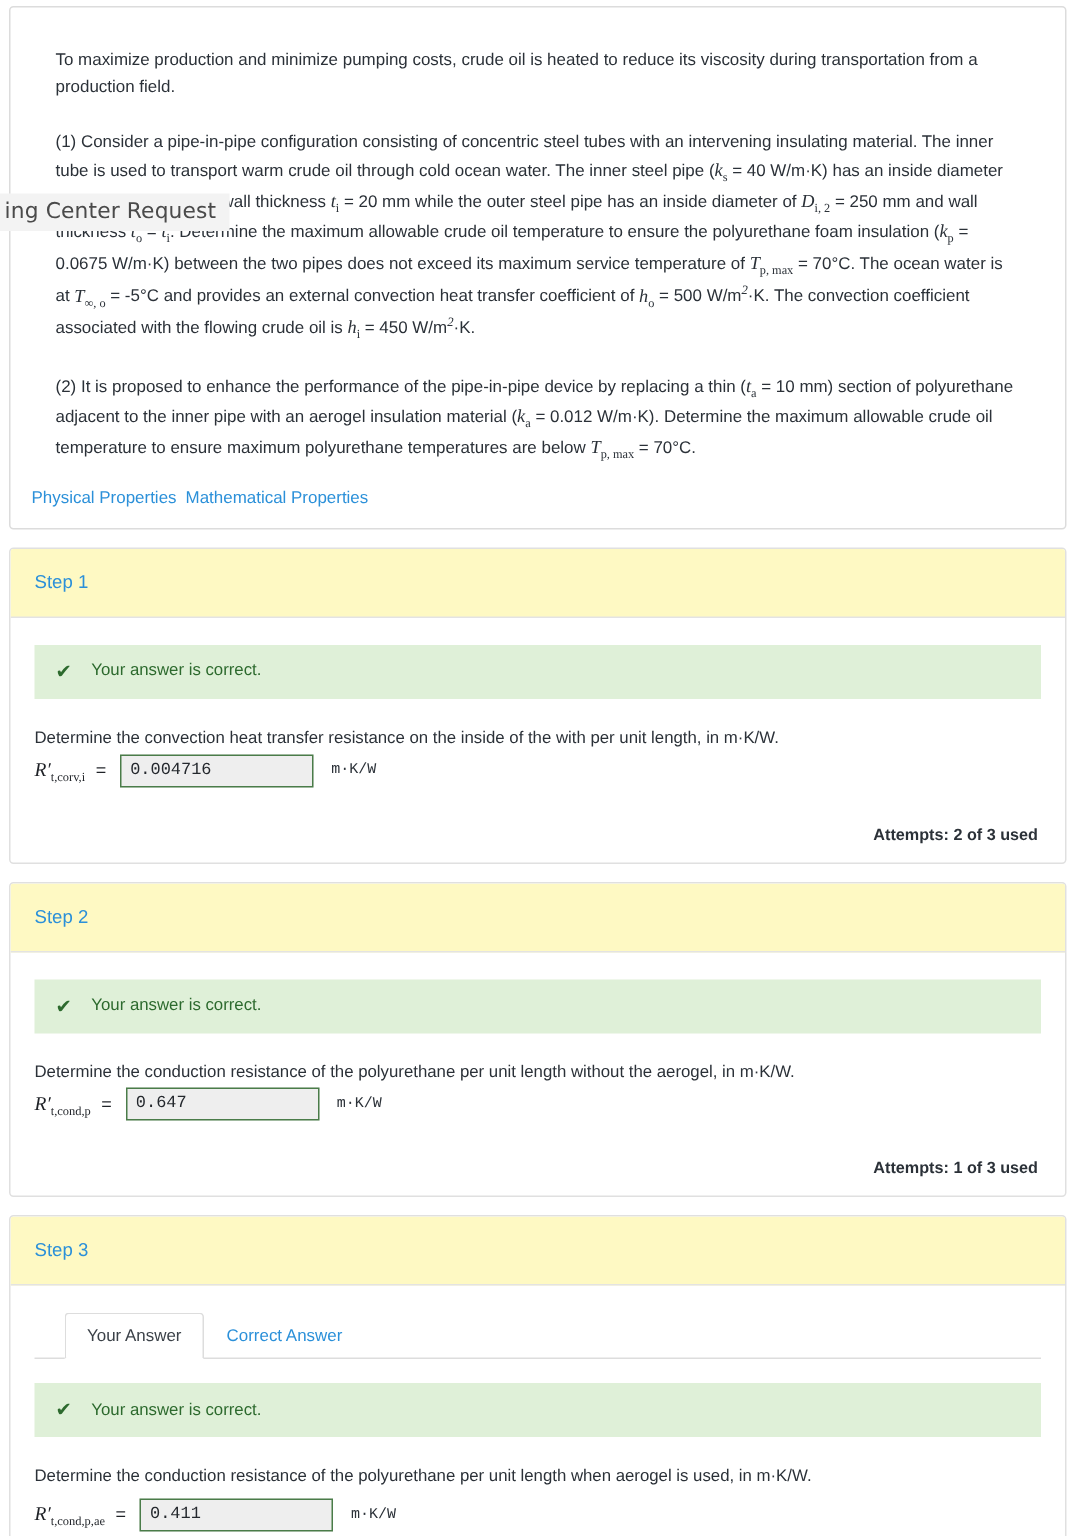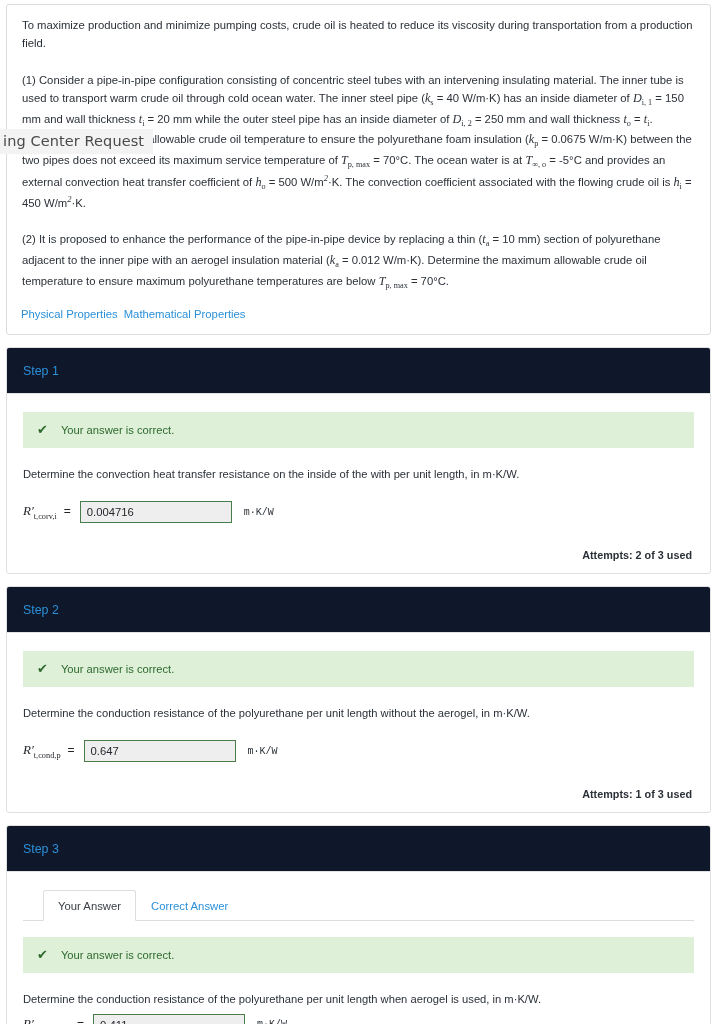--- a/index.html
+++ b/index.html
@@ -19,21 +19,21 @@
     border: 1px solid #dcdcdc;
     border-radius: 3px;
     background: #ffffff;
     padding: 10px 14px 14px 14px;
     position: relative;
   }
   .ptext {
     color: #2b3138;
     font-size: 11.3px;
     line-height: 1.62;
-    margin: 1px;
+    margin: 16px;
   }
   .ptext + .ptext { margin-top: 18px; }
 
   .mathvar { font-family: "Liberation Serif", serif; font-style: italic; font-size: 12.2px; }
   .mathvar sub { font-style: normal; font-size: 8.2px; font-family: "Liberation Serif", serif; }
   sup.sq { font-size: 8.5px; font-family: "Liberation Serif", serif; font-style: italic; }
 
   .links {
     margin-top: 16px;
     font-size: 11.3px;
@@ -62,21 +62,21 @@
 
   
   .step-card {
     margin: 12px 6px 0 6px;
     border: 1px solid #e0e0e0;
     border-radius: 3px;
     background: #ffffff;
     overflow: hidden;
   }
   .step-header {
-    background: #0f172a;
+    background: #fef9c3;
     border-bottom: 1px solid #e3e3e3;
     padding: 13px 16px 14px 16px;
   }
   .step-header .step-title {
     color: #2b90d9;
     font-size: 12.4px;
   }
   .step-body { padding: 16px 16px 12px 16px; }
 
   .correct-banner {
@@ -98,21 +98,21 @@
   .prompt {
     color: #2b3138;
     font-size: 11.2px;
     margin: 18px 0 0 0;
     line-height: 1.5;
   }
 
   .answer-row {
     display: flex;
     align-items: center;
-    margin-top: 18px;
+    margin-top: 2px;
   }
   .answer-row.tight { margin-top: 6px; }
   .ans-label {
     font-family: "Liberation Serif", serif;
     font-style: italic;
     font-size: 13px;
     color: #1f2227;
     white-space: nowrap;
   }
   .ans-label sub {
@@ -121,26 +121,26 @@
     font-family: "Liberation Serif", serif;
   }
   .ans-label .eq {
     font-style: normal;
     font-family: "Liberation Sans", sans-serif;
     margin-left: 7px;
     font-size: 12px;
   }
   .ans-input {
     margin-left: 9px;
-    width: 152px;
+    width: 129px;
     height: 22px;
     border: 1px solid #4a7c49;
     background: #eeeeee;
     color: #24282d;
-    font-family: Liberation Sans, sans-serif;
+    font-family: Liberation Mono, monospace;
     font-size: 11.3px;
     padding: 1px 6px;
     outline: none;
   }
   .ans-units {
     margin-left: 12px;
     font-size: 10px;
     color: #2b3138;
     font-family: Liberation Mono, monospace;
   }

